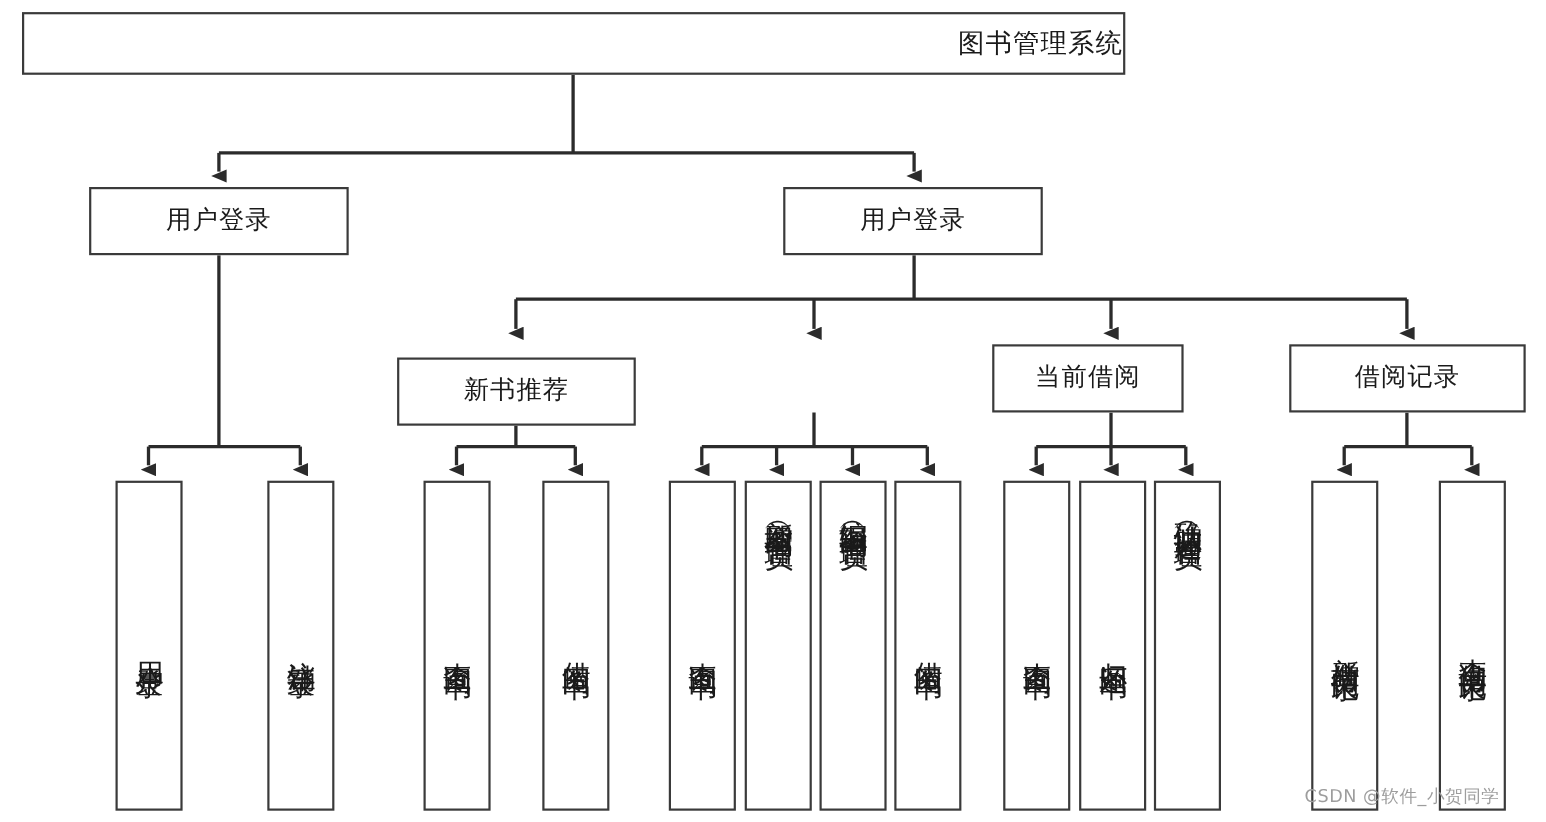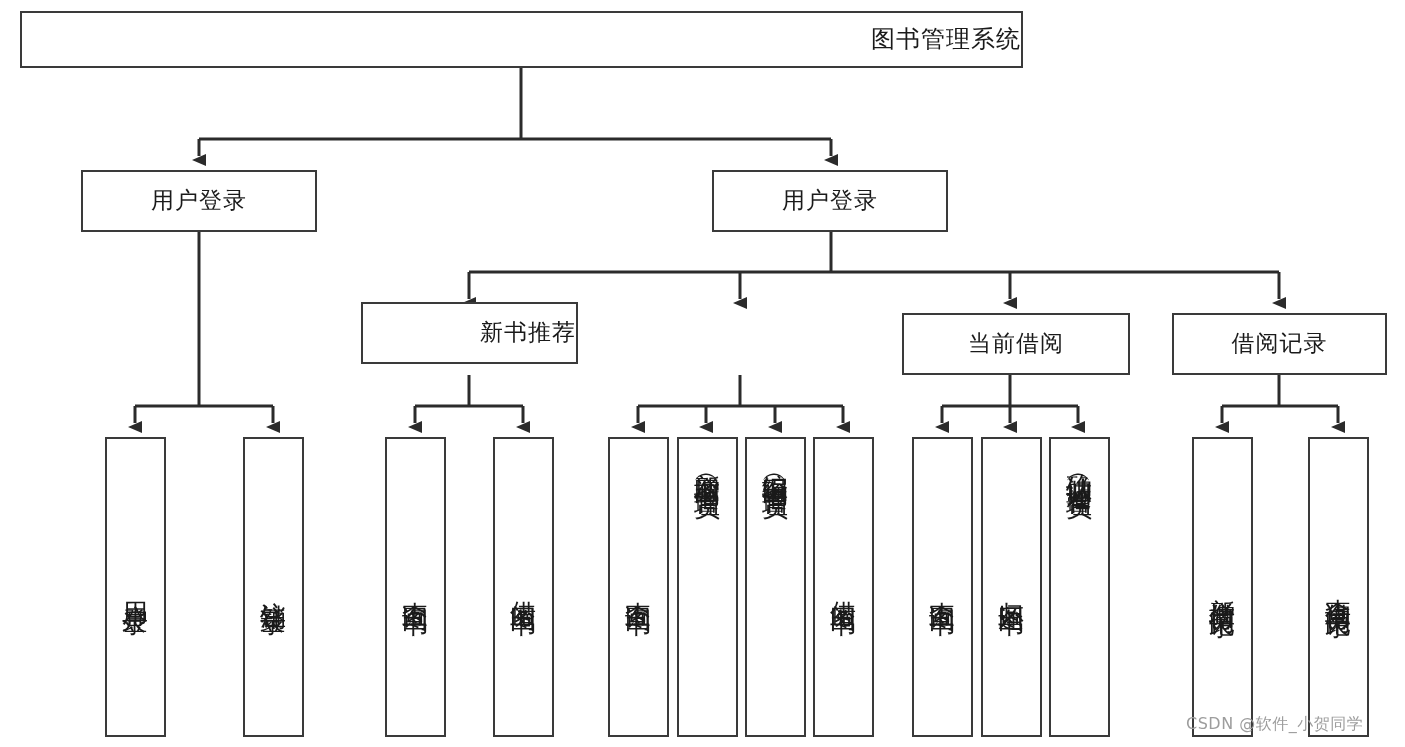--- a/index.html
+++ b/index.html
@@ -131,24 +131,24 @@
     <span class="lbl">图书管理系统</span>
   </div>
 
   <div class="node h" style="left:81px;top:170px;width:236px;height:62px;">
     <span class="lbl">用户登录</span>
   </div>
   <div class="node h" style="left:712px;top:170px;width:236px;height:62px;">
     <span class="lbl">用户登录</span>
   </div>
 
-  <div class="node h" style="left:361px;top:302px;width:217px;height:62px;justify-content:flex-end;">
+  <div class="node h" style="left:361px;top:325px;width:217px;height:62px;">
     <span class="lbl">新书推荐</span>
   </div>
-  <div class="node h" style="left:902px;top:313px;width:228px;height:62px;">
+  <div class="node h" style="left:902px;top:313px;width:174px;height:62px;">
     <span class="lbl">当前借阅</span>
   </div>
   <div class="node h" style="left:1172px;top:313px;width:215px;height:62px;">
     <span class="lbl">借阅记录</span>
   </div>
 
   <div class="node v mid" style="left:105px;top:437px;width:61px;height:300px;">
     <span class="lbl">用户登录</span>
   </div>
   <div class="node v mid" style="left:243px;top:437px;width:61px;height:300px;">

